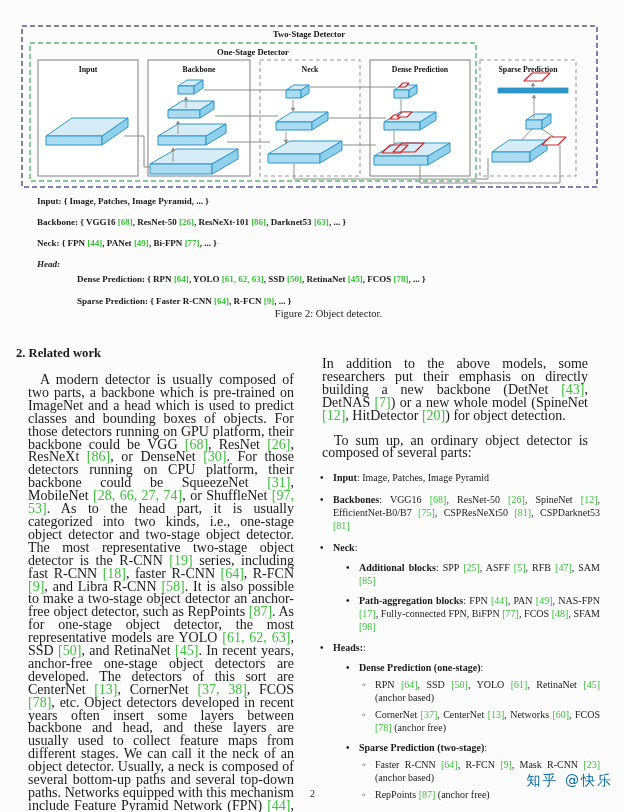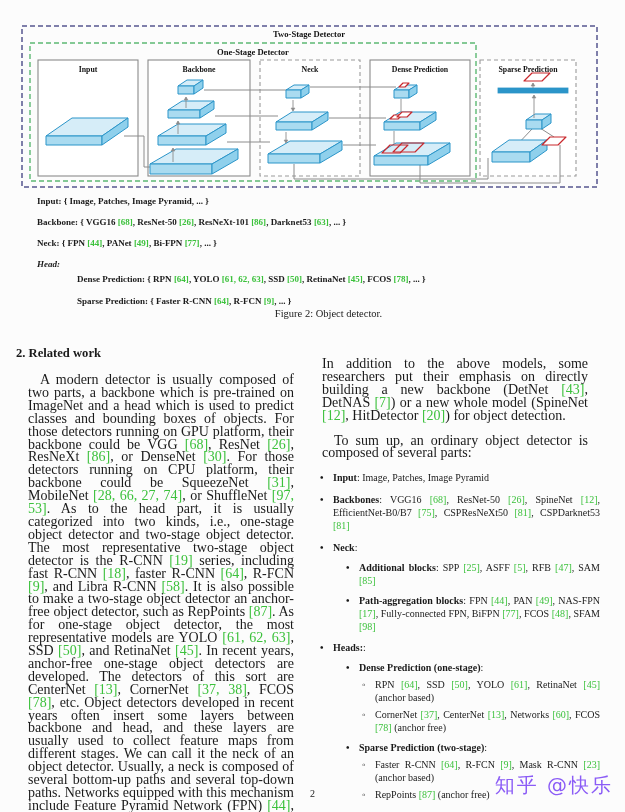--- a/index.html
+++ b/index.html
@@ -34,22 +34,22 @@
   .li{display:flex;text-align:justify;}
   .li .marker{font-weight:bold;flex:0 0 auto;}
   .li .li-text{flex:1 1 auto;}
   .li.lvl1{padding-left:10px;margin-top:9px;}
   .li.lvl1 .marker{width:13px;}
   .li.lvl2{padding-left:36px;margin-top:7px;}
   .li.lvl2 .marker{width:13px;}
   .li.lvl3{padding-left:52px;margin-top:4px;}
   .li.lvl3 .marker{width:13px;font-weight:normal;}
   .page-number{position:absolute;left:0;top:788px;width:100%;text-align:center;font-size:10px;}
-  .watermark{position:absolute;right:12px;top:772px;font-size:20px;letter-spacing:2px;
-             color:#8b5cf6;font-family:"DejaVu Sans",sans-serif;}
+  .watermark{position:absolute;right:12px;top:772px;font-size:14px;letter-spacing:2px;
+             color:#0369a1;font-family:"DejaVu Sans",sans-serif;}
 </style>
 </head>
 <body>
 
 <div class="page">
 
   <svg class="figure-svg" viewBox="0 0 585 168">
     <rect class="outer-dash" x="2" y="2" width="575" height="161"></rect>
     <text class="box-title" x="289" y="13">Two-Stage Detector</text>
     <rect class="inner-dash" x="10" y="19" width="446" height="138"></rect>

